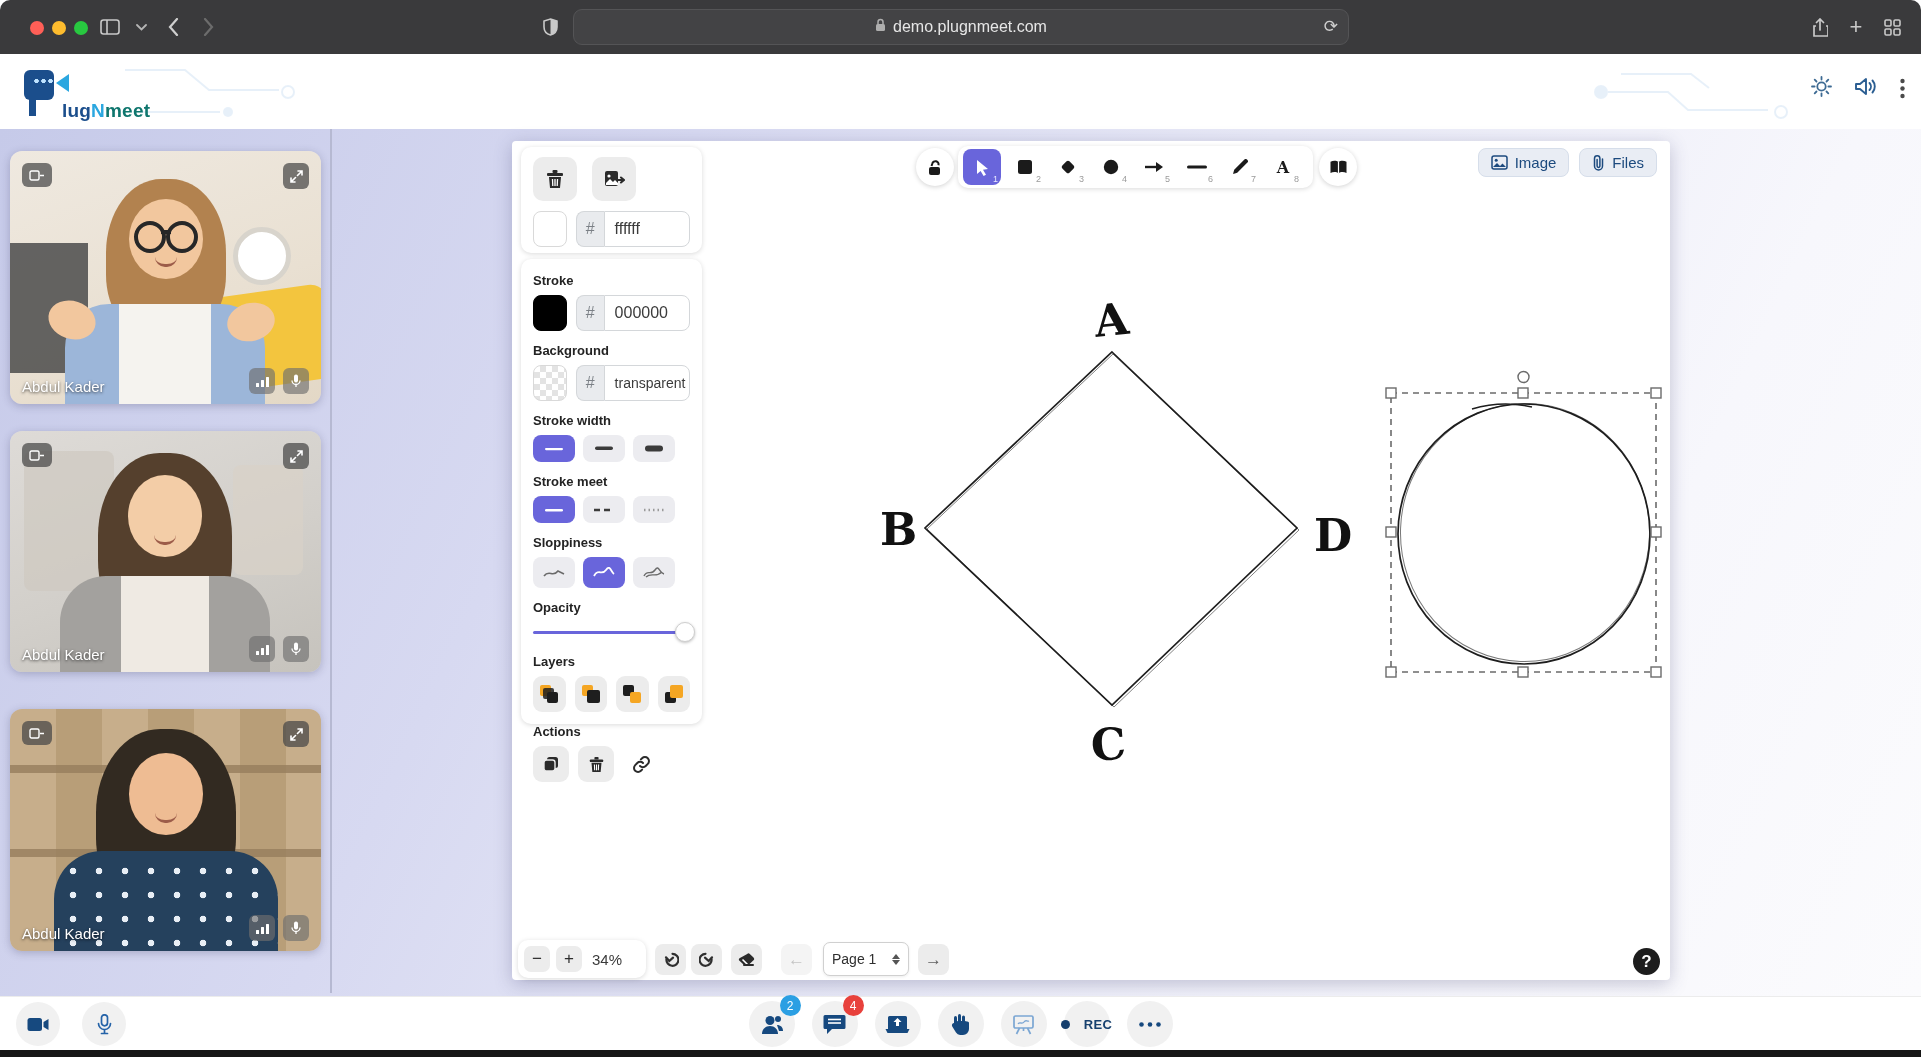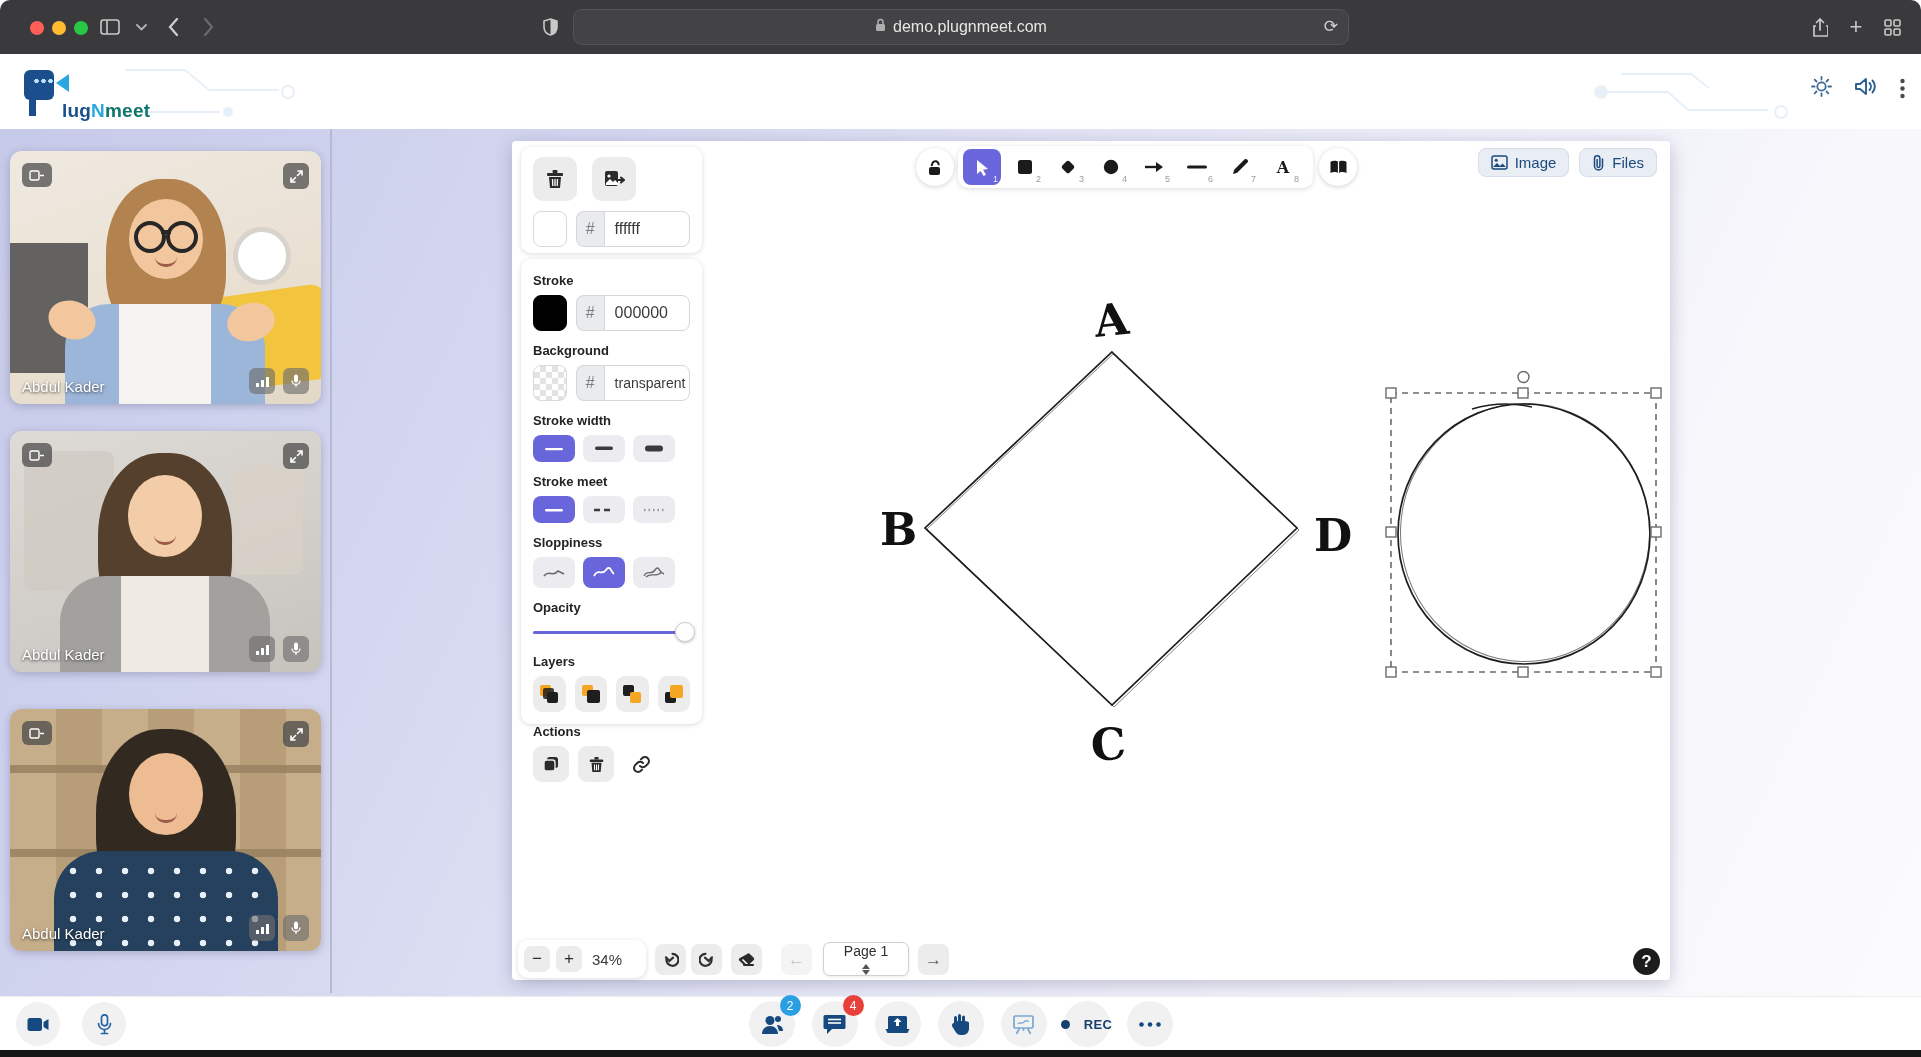--- a/index.html
+++ b/index.html
@@ -118,21 +118,21 @@
   .tool.sel .num { color:#e8e7ff; }
   .round-btn { width:38px; height:38px; border-radius:50%; background:#fff; box-shadow:0 1px 5px rgba(0,0,0,.18); display:flex; align-items:center; justify-content:center; color:#1b1b1b; }
   .hint { left:223px; top:58px; width:800px; text-align:center; color:#8a8a8a; font-size:17px; }
   .top-right { right:13px; top:7px; display:flex; gap:10px; }
   .pill-btn { height:29px; padding:0 12px; background:#e9edf4; border:1px solid #d6deea; border-radius:8px; display:flex; align-items:center; gap:7px; color:#1c4a7e; font-size:15px; }
   .zoomcard { left:6px; top:799px; width:128px; height:38px; padding:0 6px; display:flex; align-items:center; gap:6px; }
   .zbtn { width:26px; height:26px; background:#ececec; border-radius:7px; display:flex; align-items:center; justify-content:center; font-size:17px; color:#2b2b2b; }
   .zval { font-size:15px; color:#3a3a3a; margin-left:4px; }
   .fbtn { position:absolute; top:803px; width:31px; height:31px; background:#ececec; border-radius:8px; display:flex; align-items:center; justify-content:center; font-size:17px; color:#2f2f2f; }
   .fbtn.dis { background:#f4f4f4; color:#c4c4c4; }
-  .pagesel { position:absolute; left:311px; top:801px; width:86px; height:34px; background:#fff; border:1px solid #d0d0d0; border-radius:7px; display:flex; align-items:center; justify-content:space-between; padding:0 8px; font-size:14px; color:#2f2f2f; box-shadow:0 1px 3px rgba(0,0,0,.08);flex-direction:column; }
+  .pagesel { position:absolute; left:311px; top:801px; width:86px; height:34px; background:#fff; border:1px solid #d0d0d0; border-radius:7px; display:flex; align-items:center; justify-content:space-between; padding:0 8px; font-size:14px; color:#2f2f2f; box-shadow:0 1px 3px rgba(0,0,0,.08); }
   .updn { display:flex; flex-direction:column; gap:1px; }
   .updn i{ width:0; height:0; border-left:4px solid transparent; border-right:4px solid transparent; }
   .updn .u{ border-bottom:5px solid #555; } .updn .d{ border-top:5px solid #555; }
   .help { position:absolute; left:1121px; top:807px; width:27px; height:27px; border-radius:50%; background:#1d1d1d; color:#fff; font-weight:bold; font-size:17px; display:flex; align-items:center; justify-content:center; }
 
   
   .footer { position:absolute; left:0; top:996px; width:1921px; height:54px; background:#fff; border-top:1px solid #ececec; }
   .fleft { position:absolute; left:16px; top:5px; display:flex; gap:22px; }
   .fcirc { position:relative; width:44px; height:44px; border-radius:50%; background:#f1f1f1; display:flex; align-items:center; justify-content:center; color:#16497f; }
   .fcenter { position:absolute; left:0; top:4px; width:100%; display:flex; justify-content:center; gap:17px; }

